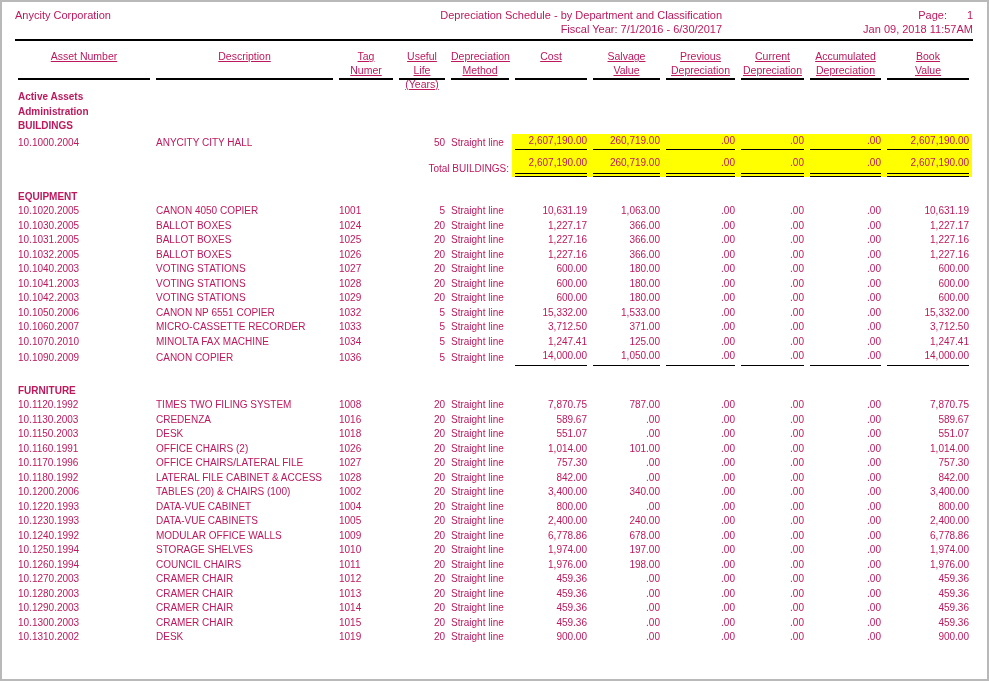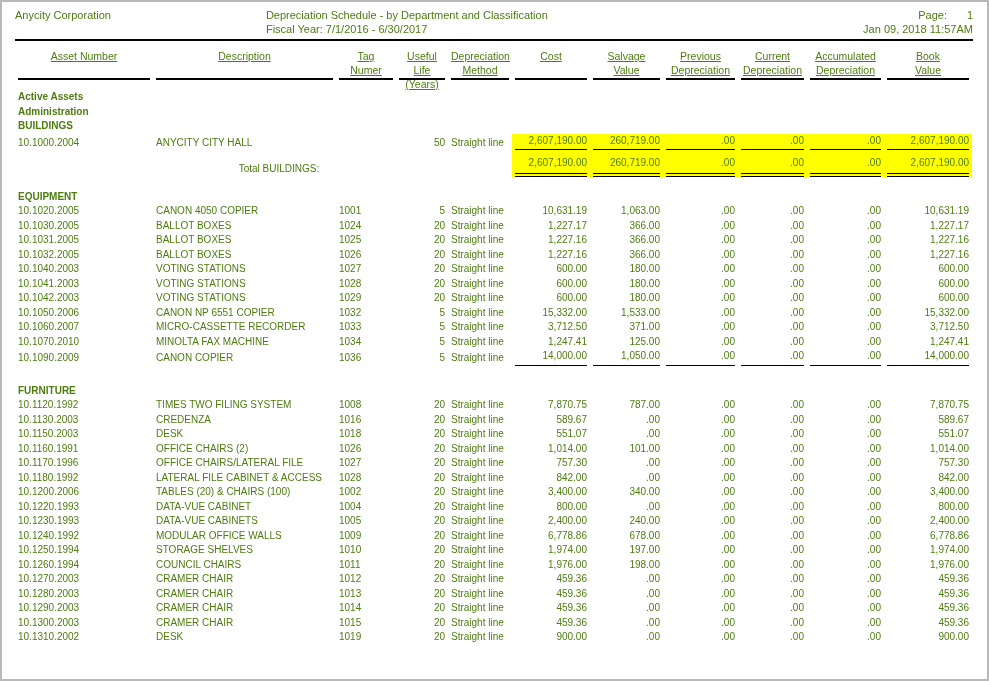--- a/index.html
+++ b/index.html
@@ -4,27 +4,27 @@
 <style>
   * { box-sizing: border-box; }
   html,body { margin:0; padding:0; background:#e8e8e8; }
   .page {
     position:relative;
     width:989px; height:681px;
     background:#fff;
     border:2px solid #b9b9b9;
     padding:6px 14px 0 13px;
     font-family:"Liberation Sans", sans-serif;
-    color:#4d7c0f;
+    color:#be185d;
     overflow:hidden;
   }
   
   .rpt-header { display:flex; font-size:11px; line-height:14px; }
   .rpt-header .left  { flex:1.1; text-align:left; }
-  .rpt-header .mid   { flex:2; text-align:left; }
+  .rpt-header .mid   { flex:2; text-align:right; }
   .rpt-header .right { flex:1.1; text-align:right; }
   .page-line .pageno { display:inline-block; min-width:26px; text-align:right; }
   .rule { border-bottom:2px solid #000; margin-top:3px; }
 
   
   table { border-collapse:separate; border-spacing:0; table-layout:fixed; width:957px; margin-top:7px; }
   col.c0{width:138px} col.c1{width:183px} col.c2{width:60px} col.c3{width:52px}
   col.c4{width:64px}  col.c5{width:78px}  col.c6{width:73px} col.c7{width:75px}
   col.c8{width:69px}  col.c9{width:77px}  col.c10{width:88px}
 
@@ -33,21 +33,21 @@
 
   td { padding:0; font-size:10px; height:14.5px; line-height:14.5px; vertical-align:bottom; }
   .cv { margin:0 3px; white-space:nowrap; overflow:hidden; }
   .al-l .cv { text-align:left; }
   .al-c .cv { text-align:left; }
   .al-r .cv { text-align:right; }
   .bold { font-weight:bold; }
   .rule1 .cv { border-bottom:1px solid #000; padding-bottom:1px; }
   .dbl  .cv { border-bottom:4px double #000; padding-bottom:2px; }
   td.hl { background:var(--hl, #ffff00);margin-left:40px; }
-  .tlabel .cv { margin-left:34px; text-align:center;margin-top:7px; }
+  .tlabel .cv { margin-left:34px; text-align:right;margin-top:7px; }
   tr.sp td { height:auto; }
 </style>
 </head>
 <body>
 
 <div class="page" style="--hl: #ffff00;">
   <div class="rpt-header">
     <div class="left">Anycity Corporation</div>
     <div class="mid">
       <div>Depreciation Schedule - by Department and Classification</div>

